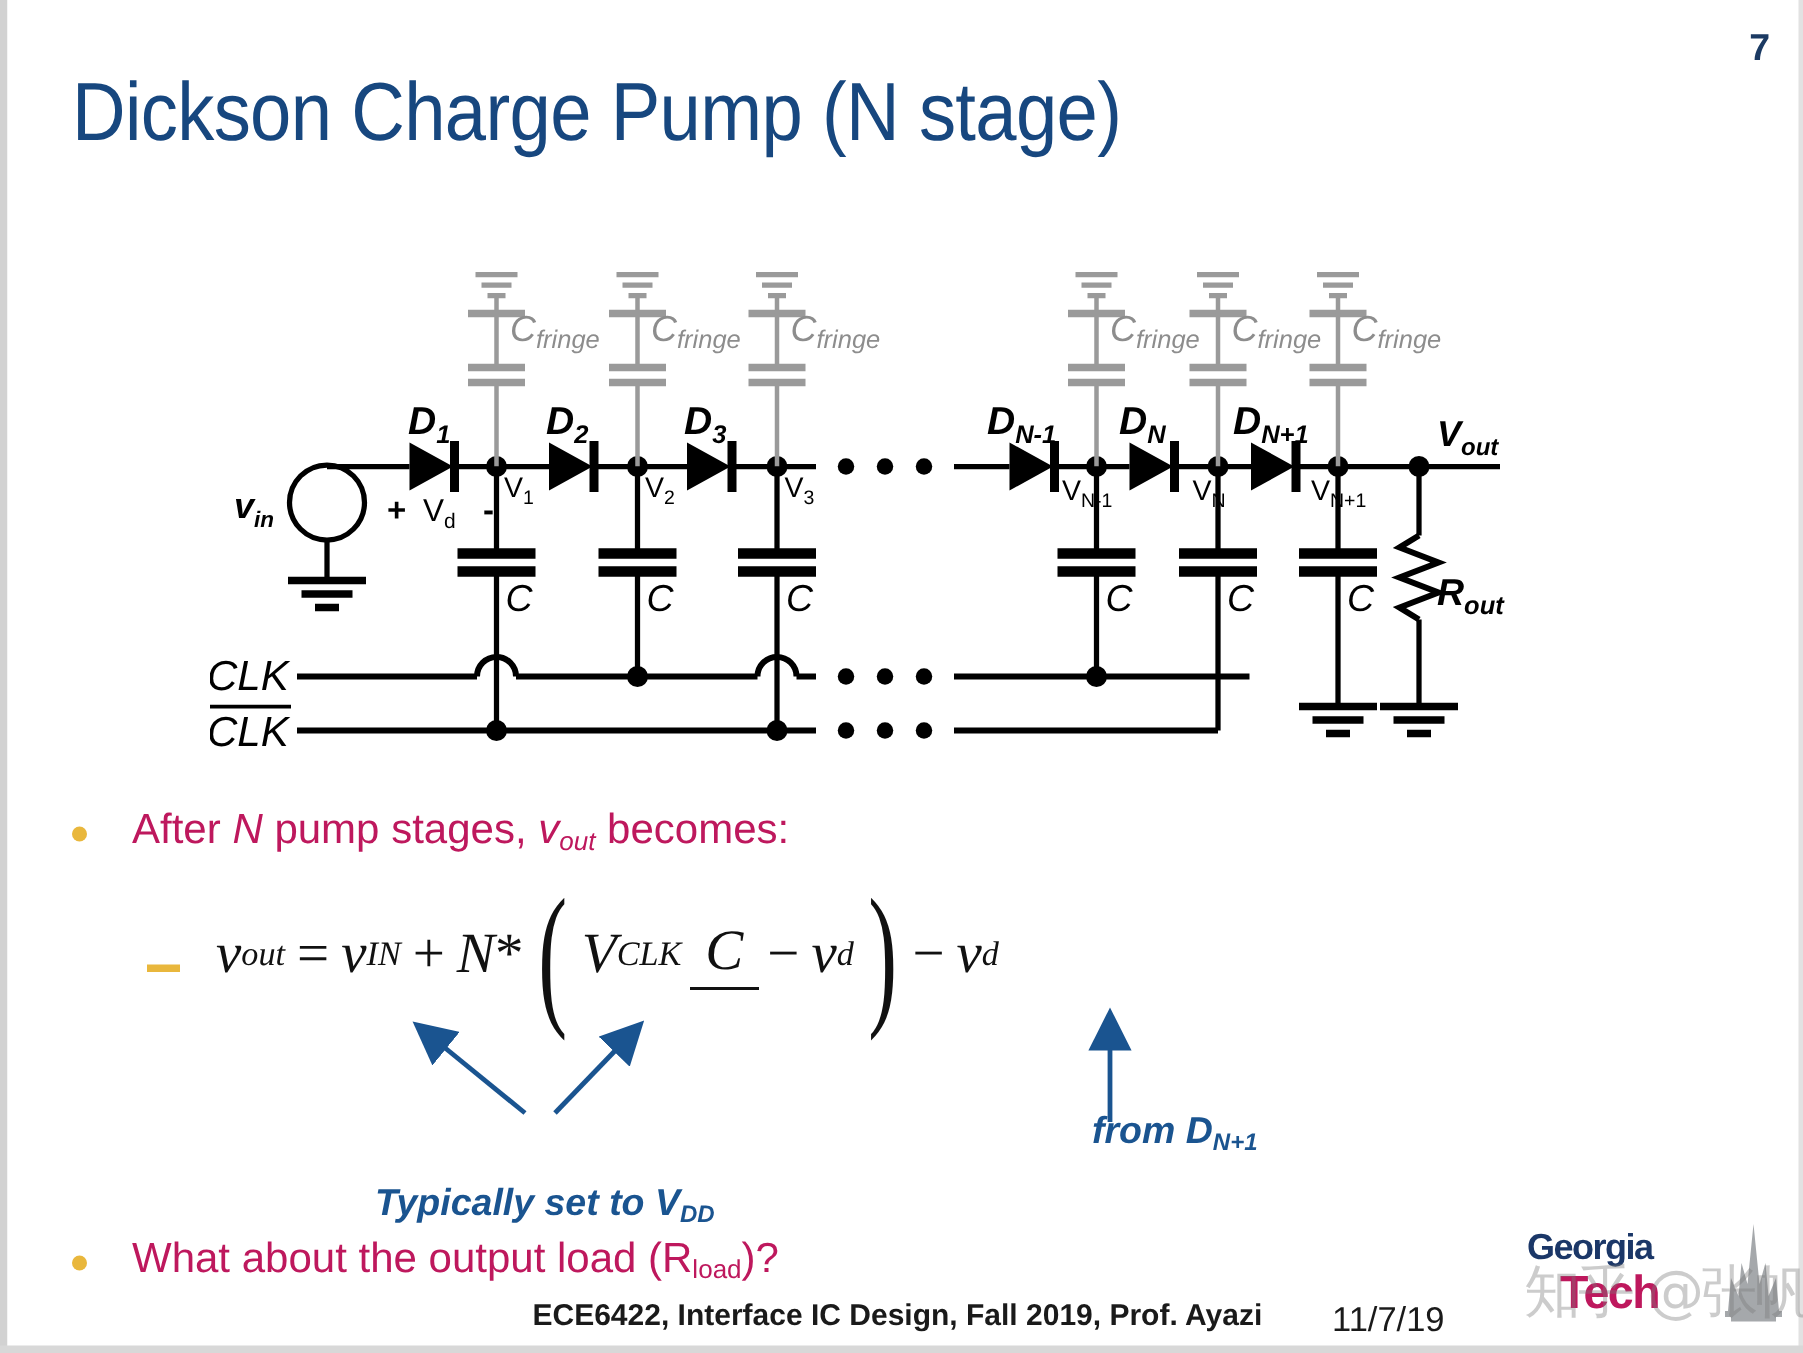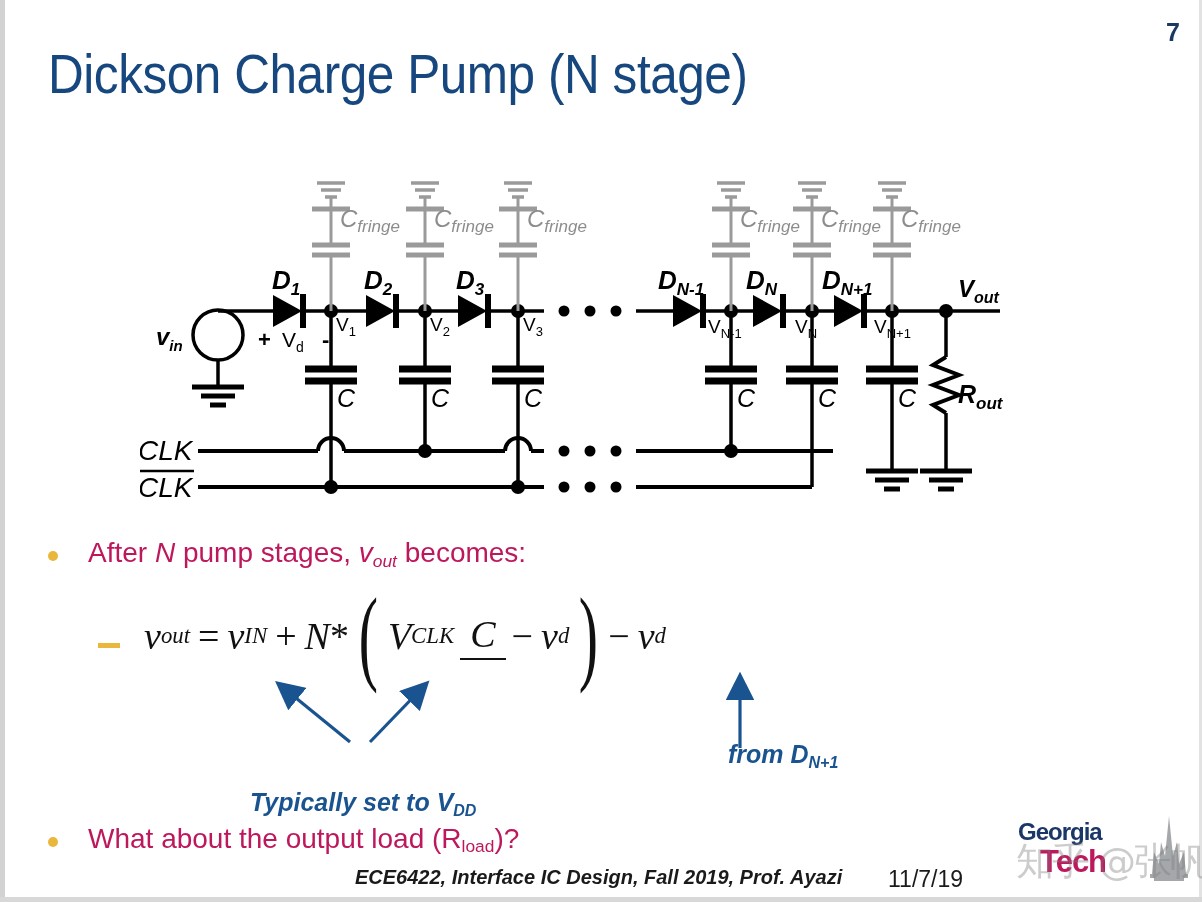--- a/index.html
+++ b/index.html
@@ -192,21 +192,20 @@
     width: 1202px; height: 300px;
     pointer-events: none;
   }
 
   
   #footer-text {
     position: absolute;
     left: 355px; top: 866px;
     font-size: 20px;
     font-weight: bold;
-    font-style: italic;
     color: #1a1a1a;
     font-family: "Liberation Sans", sans-serif;
     white-space: nowrap;
   }
   #footer-date {
     position: absolute;
     left: 888px; top: 866px;
     font-size: 23px;
     color: #1a1a1a;
     font-family: "Liberation Sans", sans-serif;

